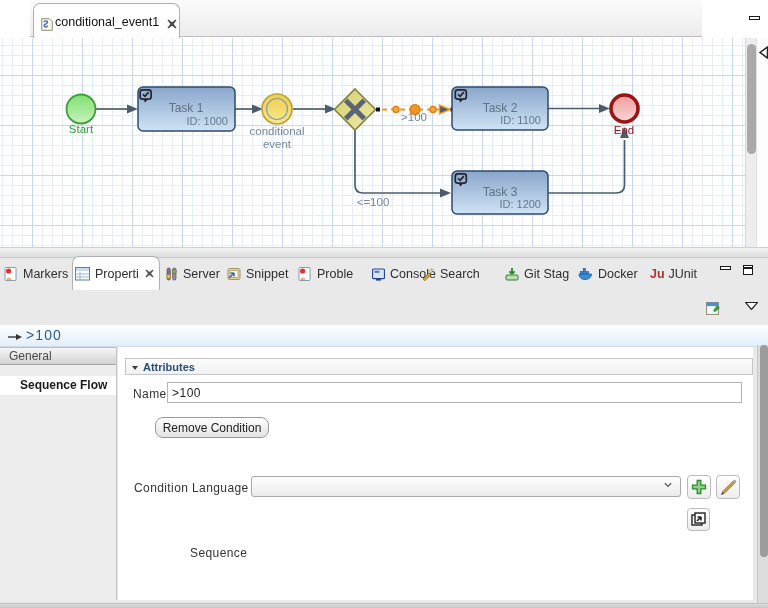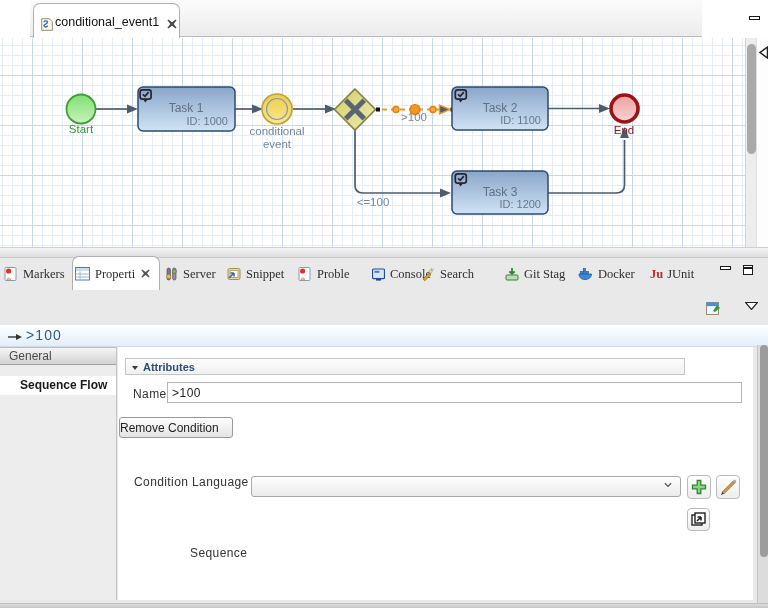--- a/index.html
+++ b/index.html
@@ -25,40 +25,40 @@
   background-size: 50px 100%, 100% 50px, 10px 100%, 100% 10px;
   background-position: 32px 0, 0 37px, 2px 0, 0 7px;
 }
 #cvsb { left:745px; top:38px; width:11px; height:209px; background:#ededed; border-left:1px solid #d5d5d5; }
 #cvsb .thumb { left:1px; top:6px; width:9px; height:110px; background:#a9a9a9; border-radius:5px; }
 #cvright { left:756px; top:38px; width:12px; height:209px; background:#fdfdfd; border-left:1px solid #e0e0e0; }
 #hsstrip { left:0; top:247px; width:768px; height:11px; background:linear-gradient(#f5f5f5,#dcdcdc); border-top:1px solid #cfcfcf; border-bottom:1px solid #c9c9c9; }
 
 
 #bpanel { left:0; top:258px; width:768px; height:350px; background:#e9e9e9; }
-#btabs { left:0; top:0; width:670px; height:32px; font-size:12.5px; color:#2e2e2e;font-family:Liberation Serif, serif; }
+#btabs { left:0; top:0; width:670px; height:32px; font-size:12.5px; color:#2e2e2e; }
 .btab { position:absolute; top:4px; height:24px; line-height:24px; white-space:nowrap; }
 .btab svg, .btab .ic { vertical-align:-3px; margin-right:5px; }
 #ptab { left:72px; top:-2px; width:88px; height:34px; background:#fff; border:1px solid #b0b0b0; border-bottom:none; border-radius:7px 7px 0 0; }
 #toolrow { left:0; top:32px; width:768px; height:35px; }
 #phead { left:0; top:67px; width:768px; height:22px; background:linear-gradient(#feffff,#e2eefa); border-bottom:1px solid #cfdce8; }
 #phead .t { left:26px; top:2px; font-size:14px; letter-spacing:1.1px; color:#2e5c8a; }
 
 
 #sidebar { left:0; top:89px; width:117px; height:253px; background:#ededed; border-right:1px solid #c4c4c4; }
 .sitem { position:absolute; left:0; width:116px; font-size:12px; color:#4a4a4a; padding-left:9px; background:linear-gradient(#f6f6f6,#d2d2d2); border-top:1px solid #bdbdbd; border-bottom:1px solid #a4a4a4; }
 #sisel { background:#fff; border:none; font-weight:bold; color:#1a1a1a; }
 
 
 #main { left:118px; top:89px; width:635px; height:253px; background:#fff; }
-.secbar { position:absolute; left:7px; width:560px; height:17px; background:linear-gradient(#fdfdfd,#eff0f1); border:1px solid #c6c6c6; font-size:11px; font-weight:bold; color:#2c4d77; line-height:16px; }
+.secbar { position:absolute; left:7px; width:628px; height:17px; background:linear-gradient(#fdfdfd,#eff0f1); border:1px solid #c6c6c6; font-size:11px; font-weight:bold; color:#2c4d77; line-height:16px; }
 .secbar .tri { display:inline-block; width:0; height:0; border-left:3.5px solid transparent; border-right:3.5px solid transparent; border-top:4.5px solid #3b3b3b; margin:0 5px 1px 6px; }
 .flabel { position:absolute; font-size:12px; letter-spacing:0.4px; color:#333; }
 .tinput { position:absolute; background:#fff; border:1px solid #b4b4b4; font-size:12px; letter-spacing:0.5px; color:#222; padding-left:4px; font-family:"Liberation Sans", sans-serif; }
-.btn { position:absolute; background:linear-gradient(#fefefe,#e3e3e3); border:1px solid #999; border-radius:3px; font-size:12px; color:#222; text-align:left; }
+.btn { position:absolute; background:linear-gradient(#fefefe,#e3e3e3); border:1px solid #999; border-radius:8px; font-size:12px; color:#222; text-align:center;margin-left:36px; }
 .sqbtn { position:absolute; width:24px; height:24px; background:linear-gradient(#ffffff,#ededed); border:1px solid #bbb; border-radius:4px; }
 #combo { position:absolute; left:133px; top:129px; width:430px; height:21px; background:linear-gradient(#fefefe,#ebebeb); border:1px solid #a8a8a8; border-radius:3px; }
 #combo .chev { position:absolute; right:8px; top:4px; width:8px; height:8px; }
 #condta { position:absolute; left:130px; top:162px; width:432px; height:88px; background:#fff; border:1px solid #a8a8a8; }
 #condta .txt { position:absolute; left:5px; top:4px; font-size:12px; letter-spacing:0.62px; color:#222; }
 #condta .sbt { position:absolute; right:1px; top:1px; width:10px; height:84px; background:#f0f0f0; border-left:1px solid #d0d0d0; }
 #condta .sbh { position:absolute; right:1px; top:1px; width:8px; height:83px; background:#a8a8a8; border-radius:4px; }
 
 
 #pvsb { left:757px; top:87px; width:11px; height:258px; background:#dcdcdc; border-left:1px solid #c6c6c6; }
@@ -276,21 +276,21 @@
       <div class="sitem" style="top:0; height:18px; line-height:17px;">General</div>
       <div class="sitem" id="sisel" style="top:29px; height:19px; line-height:19px;padding-left:20px;">Sequence Flow</div>
     </div>
 
     <div id="main" class="abs">
       <div class="secbar" style="top:11px"><span class="tri"></span>Attributes</div>
       <div class="flabel" style="left:15px; top:40px">Name</div>
       <input class="tinput" style="left: 49px; top: 35px; width: 575px; height: 21px;" value="&gt;100" readonly="">
       <div class="btn" style="left:1px; top:70px; width:114px; height:21px; line-height:20px">Remove Condition</div>
 
-      <div class="flabel" style="left:16px; top:128px">Condition Language</div>
+      <div class="flabel" style="left:16px; top:134px">Condition Language</div>
       <div id="combo">
         <svg class="chev" width="9" height="6" viewBox="0 0 9 6">
             <path d="M1 1 L4.5 4.5 L8 1" fill="none" stroke="#555" stroke-width="1.4"></path>
           </svg>
       </div>
       <div class="sqbtn" style="left:569px; top:128px">
         <svg width="22" height="22" viewBox="0 0 22 22">
             <path d="M9.2 4.5 h3.6 v4.7 h4.7 v3.6 h-4.7 v4.7 h-3.6 v-4.7 h-4.7 v-3.6 h4.7 z" fill="#8ed08e" stroke="#2e8a2e" stroke-width="1.3"></path>
           </svg>
       </div>

